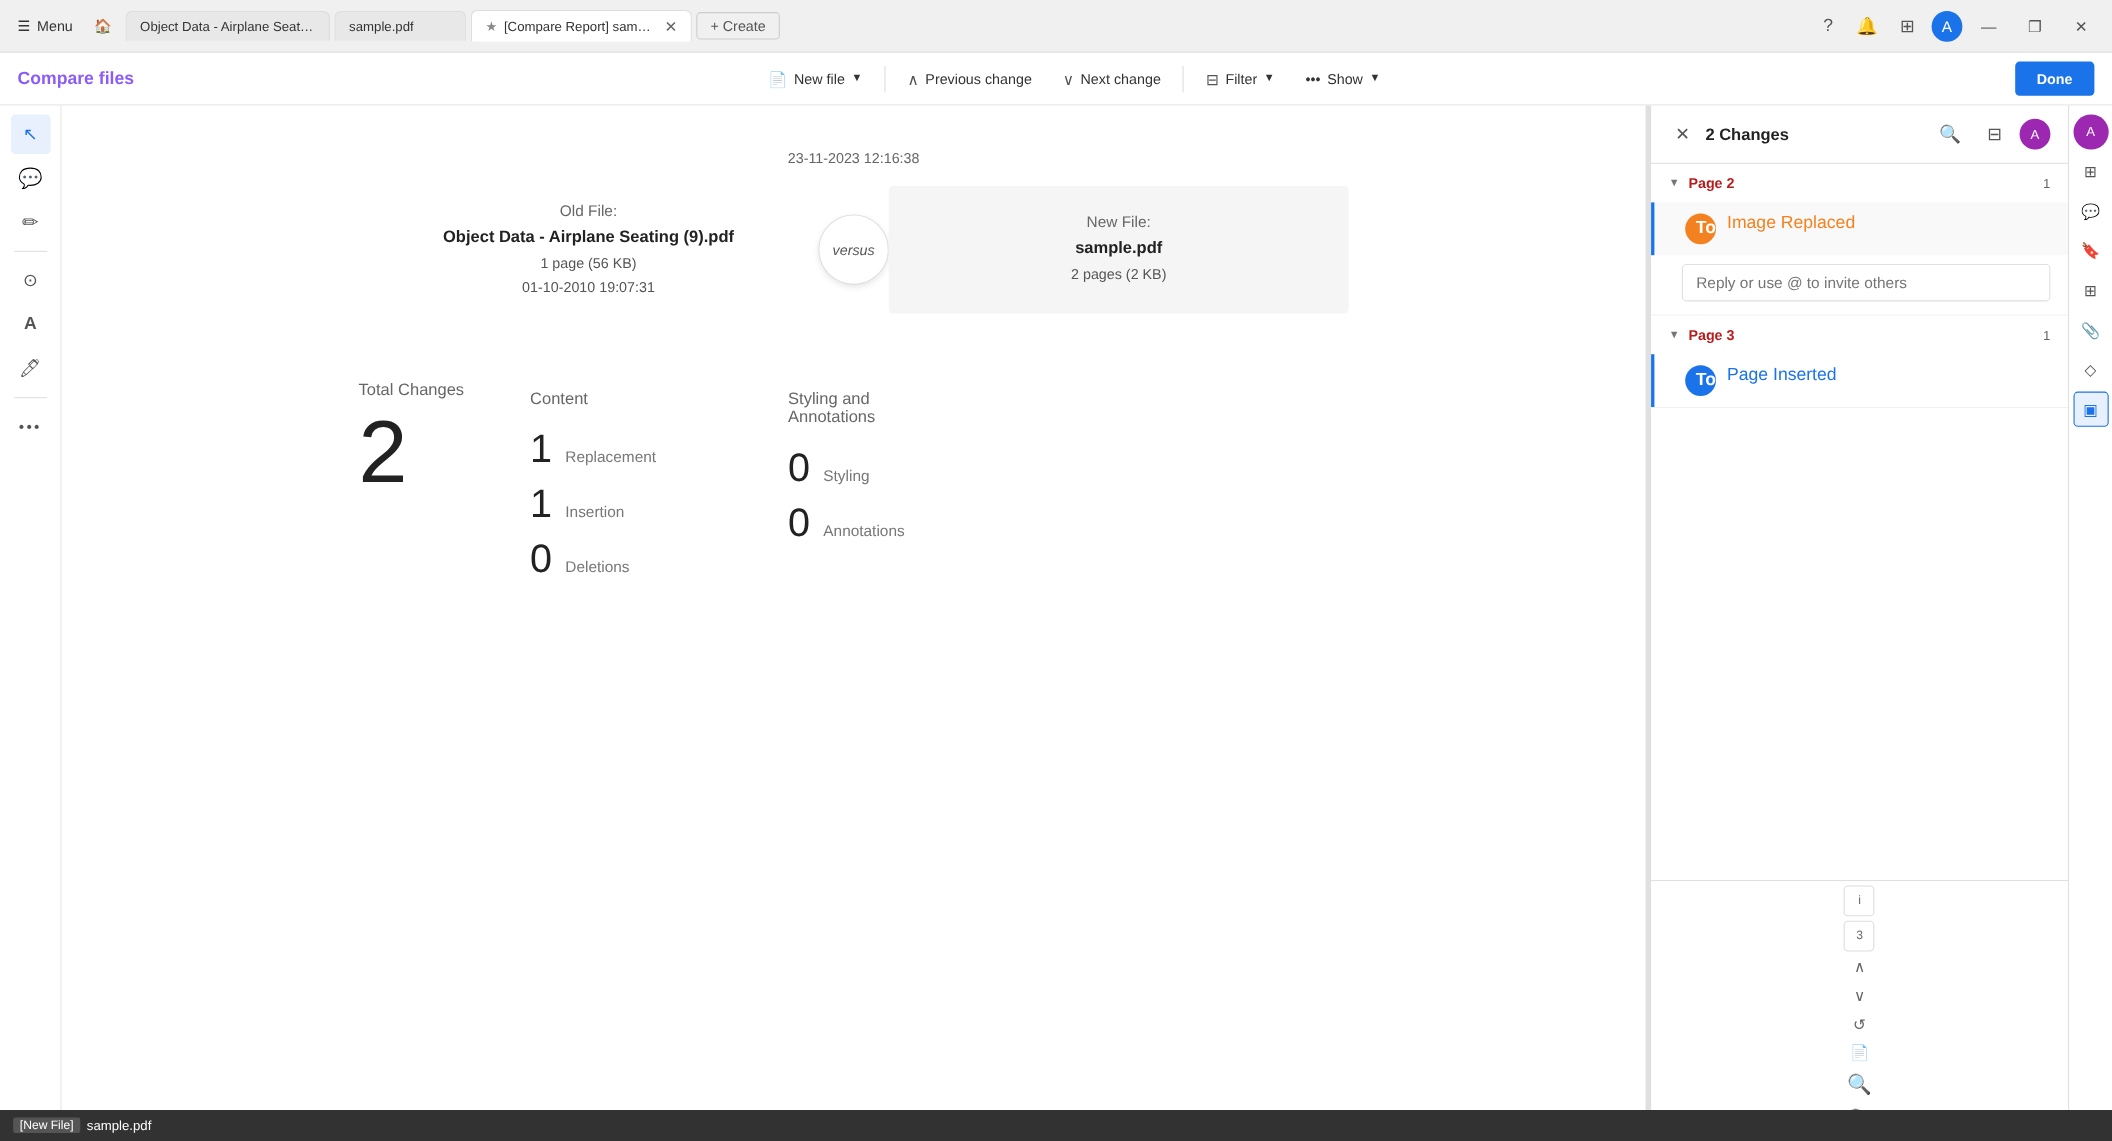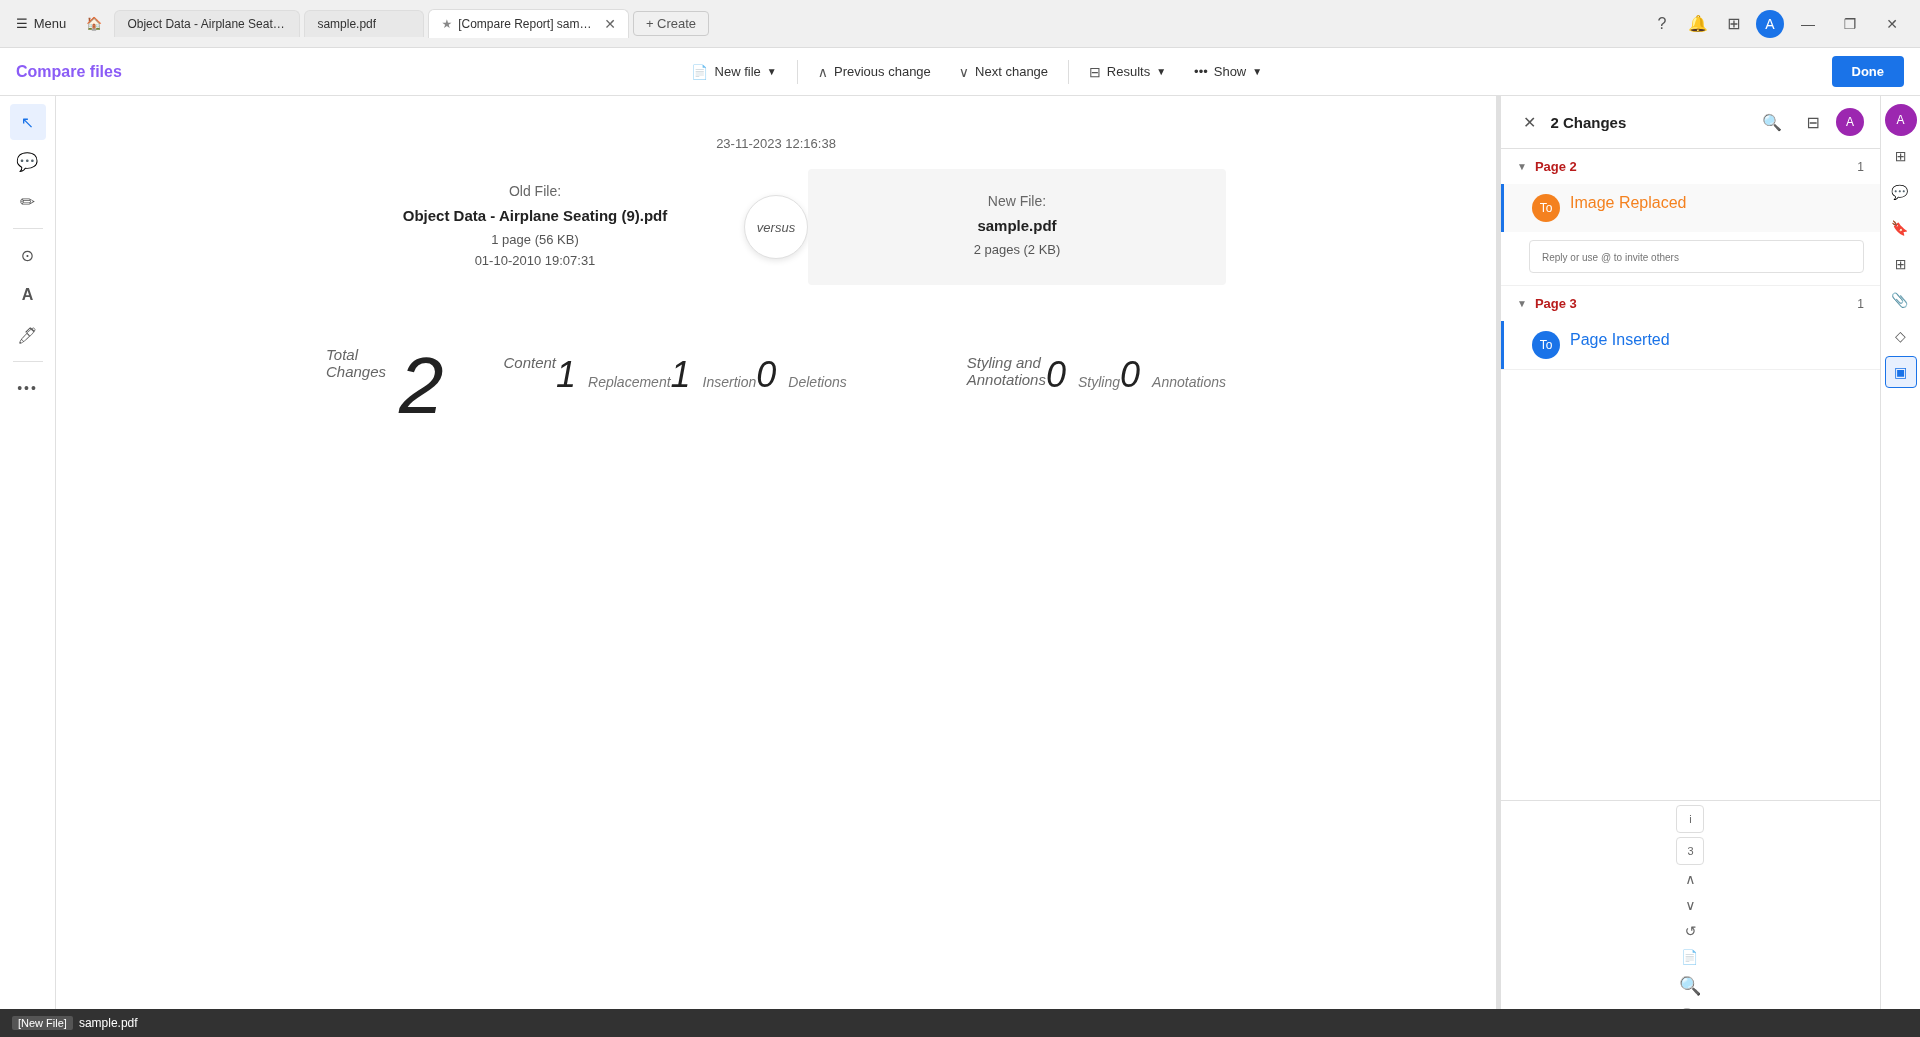--- a/index.html
+++ b/index.html
@@ -81,21 +81,21 @@
     .versus-badge {
       width: 64px; height: 64px; border-radius: 50%; background: #fff;
       border: 1px solid #e0e0e0; display: flex; align-items: center; justify-content: center;
       font-size: 13px; color: #555; font-style: italic; box-shadow: 0 2px 6px rgba(0,0,0,0.1);
       flex-shrink: 0;
     }
 
     .stats-section {
       display: flex; width: 100%; max-width: 900px; gap: 60px; align-items: flex-start;
     }
-    .stat-block { display: flex; flex-direction: row; font-style: italic; }
+    .stat-block { display: flex; flex-direction: column; }
     .stat-label { font-size: 15px; color: #666; margin-bottom: 8px; font-weight: 500; }
     .stat-big { font-size: 80px; font-weight: 300; color: #222; line-height: 1; }
     .stat-row { display: flex; align-items: baseline; gap: 12px; margin-bottom: 8px; }
     .stat-num { font-size: 36px; font-weight: 300; color: #222; }
     .stat-desc { font-size: 14px; color: #777; }
 
     
     .right-panel {
       width: 380px; background: #fff; border-left: 1px solid #e0e0e0;
       display: flex; flex-direction: column;
@@ -117,34 +117,34 @@
     .page-header-label { font-size: 13px; font-weight: 600; color: #b91c1c; flex: 1; }
     .page-count { font-size: 12px; color: #666; }
     .chevron { font-size: 10px; color: #777; }
 
     .change-item {
       display: flex; align-items: flex-start; padding: 10px 16px 10px 28px; gap: 10px;
       background: #f9f9f9; border-left: 3px solid #1a73e8;
     }
     .change-avatar {
       width: 28px; height: 28px; border-radius: 50%; display: flex; align-items: center;
-      justify-content: center; font-size: 12px; font-weight: 400; color: #fff; flex-shrink: 0;
+      justify-content: flex-end; font-size: 16px; font-weight: 700; color: #fff; flex-shrink: 0;
     }
     .change-avatar.orange { background: #f4811f; }
     .change-avatar.blue { background: #1a73e8; }
     .change-text { font-size: 16px; font-weight: 500; }
     .change-text.orange { color: #f4811f; }
     .change-text.blue { color: #1a73e8; }
 
     .reply-box {
       margin: 8px 16px 12px 28px; border: 1px solid #e0e0e0; border-radius: 4px;
       padding: 8px 12px; background: #fff;
     }
     .reply-input {
-      width: 100%; border: none; outline: none; font-size: 10px; color: #404040;
+      width: 100%; border: none; outline: none; font-size: 14px; color: #404040;
       background: transparent;
     }
 
     
     .right-icons {
       width: 40px; background: #fff; border-left: 1px solid #e0e0e0;
       display: flex; flex-direction: column; align-items: center; padding: 8px 0; gap: 4px;
     }
     .right-icon {
       width: 32px; height: 32px; display: flex; align-items: center; justify-content: center;
@@ -217,21 +217,21 @@
 
   <button class="toolbar-btn">
     <span class="icon">∨</span>
     <span>Next change</span>
   </button>
 
   <div class="toolbar-divider"></div>
 
   <button class="toolbar-btn">
     <span class="icon">⊟</span>
-    <span>Results</span>
+    <span>Filter</span>
     <span style="font-size:10px;">▼</span>
   </button>
 
   <button class="toolbar-btn">
     <span>•••</span>
     <span>Show</span>
     <span style="font-size:10px;">▼</span>
   </button>
 
   <button class="done-btn">Done</button>

